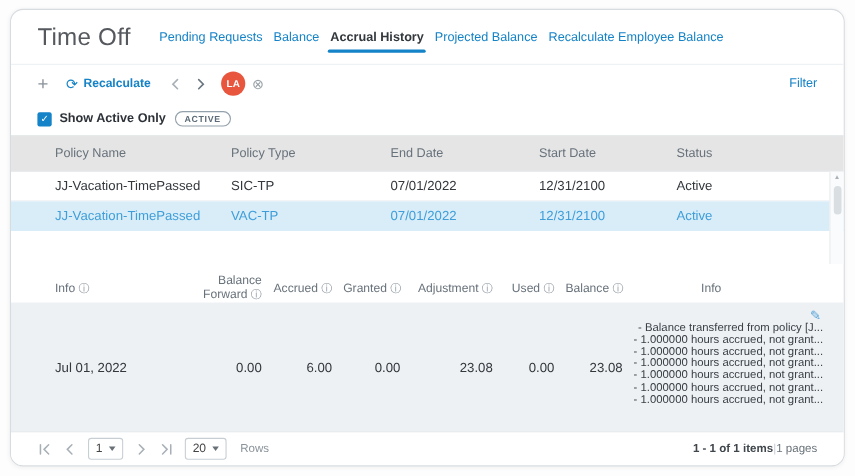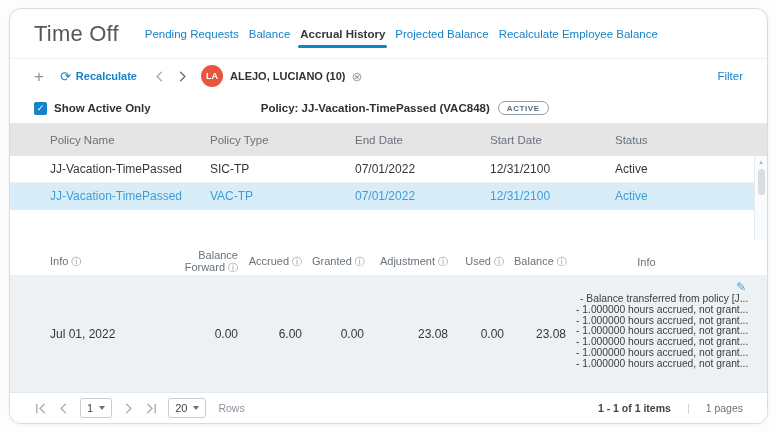--- a/index.html
+++ b/index.html
@@ -70,21 +70,21 @@
 
   
   .pager { height:31px; border-top:1px solid #e4e8ea; display:flex; align-items:center;
            padding:0 24px; flex:none; background:#fff; }
   .pg-ico { display:flex; margin-right:10px; cursor:pointer; }
   .selbox { height:20px; border:1px solid #c8cfd4; border-radius:3px; background:#fff; display:flex;
             align-items:center; padding:0 6px; gap:6px; font-size:11px; color:#444; cursor:pointer; margin-right:10px; }
   .caret { width:0; height:0; border-left:3.5px solid transparent; border-right:3.5px solid transparent;
            border-top:4px solid #687078; }
   .rows-lbl { font-size:10.5px; color:#8a939b; margin-left:2px; }
-  .pg-right { margin-left:auto; display:flex; align-items:flex-start; gap:16px; }
+  .pg-right { margin-left:auto; display:flex; align-items:flex-start; gap:0; }
   .items-lbl { font-size:10.5px; font-weight:bold; color:#3f464c; }
   .sep { font-size:10.5px; color:#c5ccd2; }
   .pages-lbl { font-size:10.5px; color:#6a737a; }
 </style>
 </head>
 <body>
 
 <div class="card">
 
   <div class="hdr">
@@ -110,31 +110,29 @@
             <path d="M9 2.5 L4.5 7 L9 11.5" fill="none" stroke="#a8b0b7" stroke-width="1.6" stroke-linecap="round"></path>
           </svg>
       </span>
       <span class="chev">
         <svg width="13" height="13" viewBox="0 0 14 14">
             <path d="M5 2.5 L9.5 7 L5 11.5" fill="none" stroke="#6b7680" stroke-width="1.6" stroke-linecap="round"></path>
           </svg>
       </span>
     </span>
     <span class="avatar">LA</span>
-    <span class="emp-name">ALEJO, LUCIANO (10)</span>
     <span class="ico-close">⊗</span>
     <span class="filter">Filter</span>
   </div>
 
   <div class="frow">
     <span class="cbx">
       <span>✓</span>
     </span>
     <span class="cbx-label">Show Active Only</span>
-    <span class="policy-lbl">Policy: JJ-Vacation-TimePassed (VAC848)</span>
     <span class="badge">ACTIVE</span>
   </div>
 
   <div class="t1-head">
     <div>Policy Name</div>
     <div>Policy Type</div>
     <div>End Date</div>
     <div>Start Date</div>
     <div>Status</div>
   </div>

